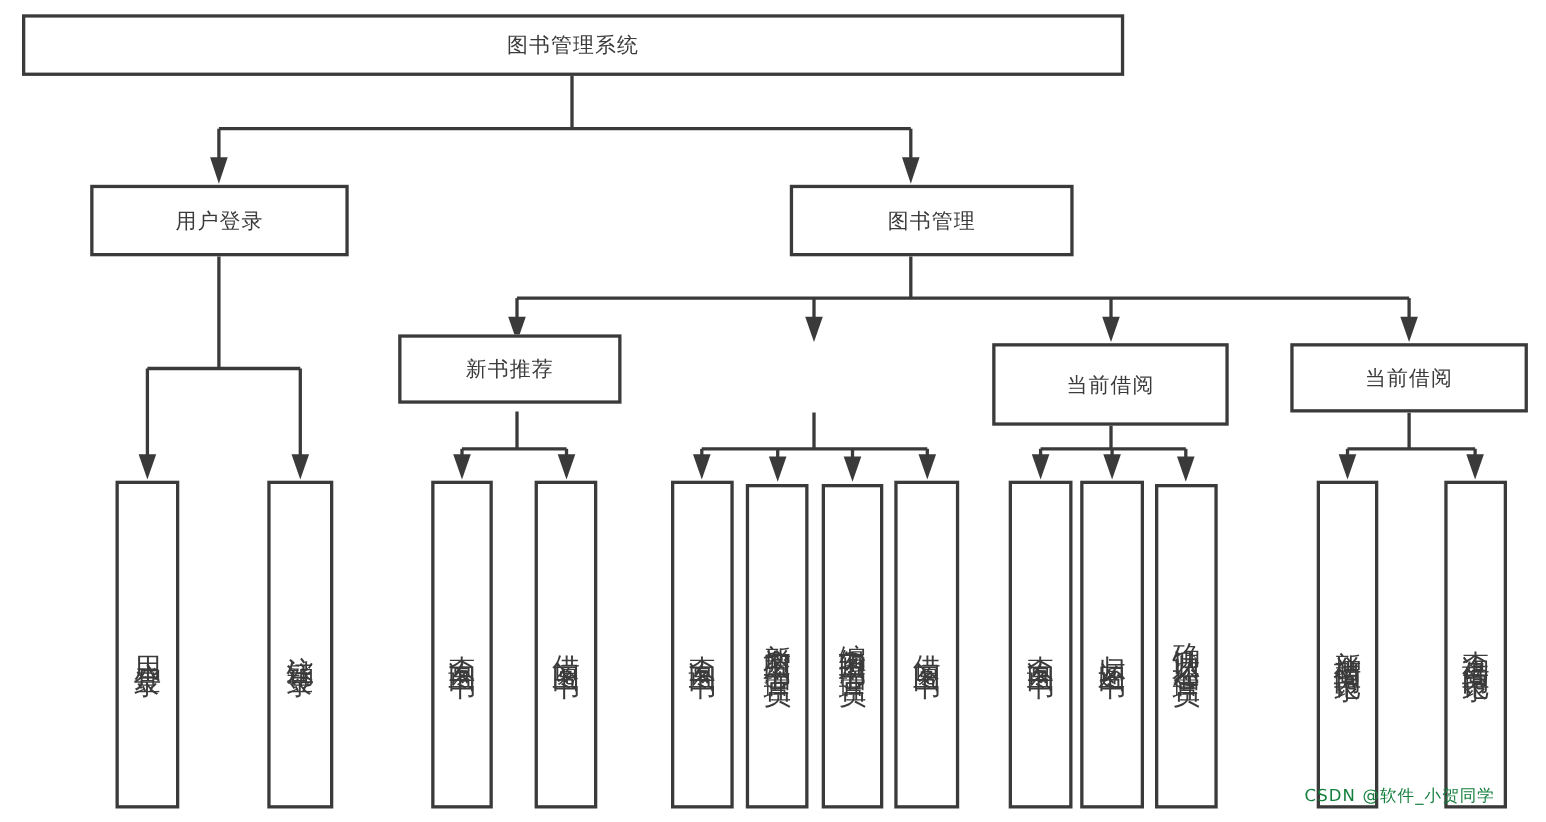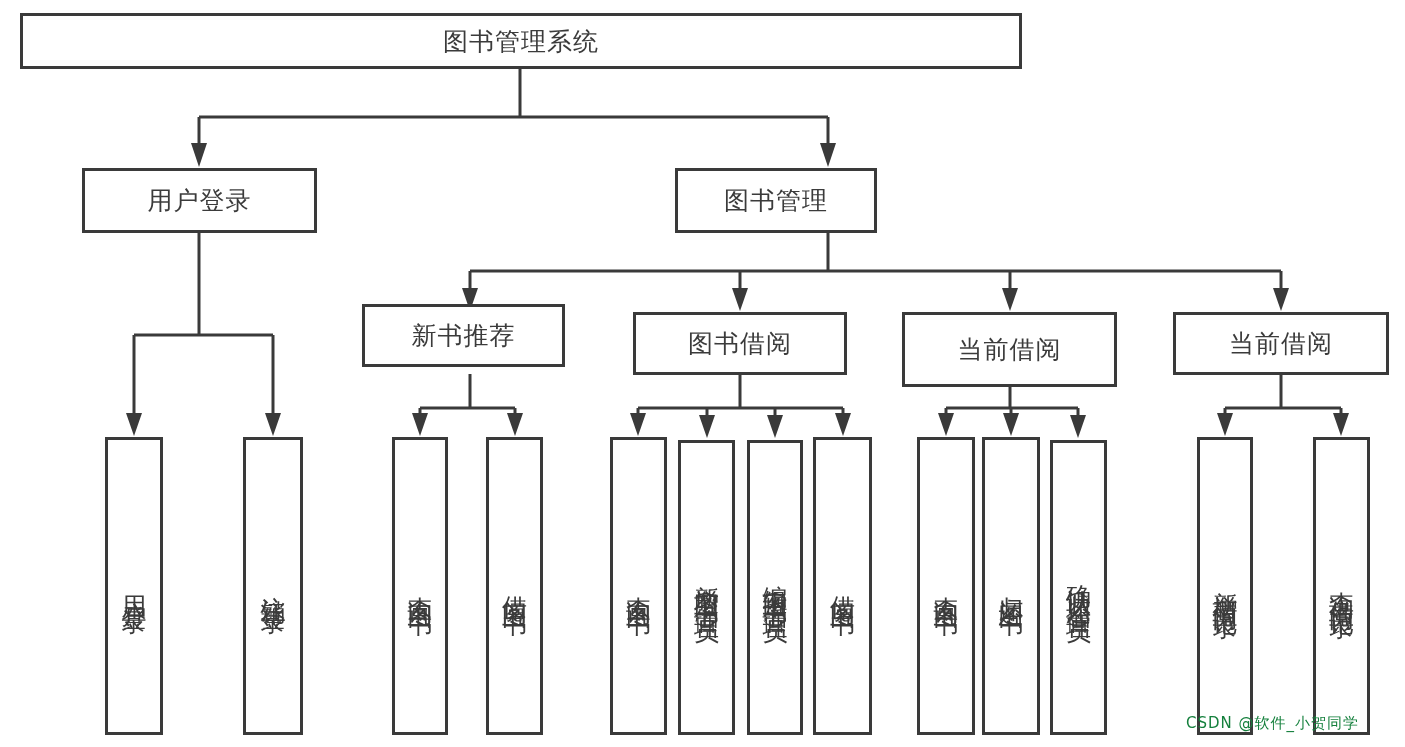--- a/index.html
+++ b/index.html
@@ -12,21 +12,21 @@
   }
   #connectors{position:absolute;left:0;top:0;width:1405px;height:747px;}
   #connectors path, #connectors line{stroke:#3a3a3a;stroke-width:3;fill:none;}
   #connectors polygon{fill:#3a3a3a;stroke:none;}
   .box{
     position:absolute;box-sizing:border-box;
     background:#ffffff;border:3px solid #3a3a3a;
     display:flex;align-items:center;justify-content:center;
     color:#3b3b3b;text-align:center;
   }
-  .h{font-size:25px;letter-spacing:1px;white-space:nowrap;}
+  .h{font-size:19px;letter-spacing:1px;white-space:nowrap;}
   .v{
     writing-mode:vertical-rl;text-orientation:mixed;
     font-size:25px;letter-spacing:5px;line-height:1;
     white-space:nowrap;
   }
   .watermark{
     position:absolute;left:1186px;top:714px;
     font-size:15px;letter-spacing:1px;
     color:#15803d;white-space:nowrap;
   }
@@ -101,24 +101,23 @@
       <line x1="1225" y1="408" x2="1225" y2="416"></line>
       <polygon points="1217,413 1233,413 1225,436"></polygon>
       <line x1="1341" y1="408" x2="1341" y2="416"></line>
       <polygon points="1333,413 1349,413 1341,436"></polygon>
     </g>
   </svg>
 
   <div class="box h" style="left:20px;top:13px;width:1002px;height:56px">图书管理系统</div>
 
   <div class="box h" style="left:82px;top:168px;width:235px;height:65px">用户登录</div>
-  <div class="box h" style="left:675px;top:168px;width:202px;height:65px">图书管理</div>
+  <div class="box h" style="left:718px;top:168px;width:258px;height:65px">图书管理</div>
 
   <div class="box h" style="left:362px;top:304px;width:203px;height:63px">新书推荐</div>
-  <div class="box h" style="left:633px;top:312px;width:214px;height:63px">图书借阅</div>
   <div class="box h" style="left:902px;top:312px;width:215px;height:75px">当前借阅</div>
   <div class="box h" style="left:1173px;top:312px;width:216px;height:63px">当前借阅</div>
 
   <div class="box v" style="left:105px;top:437px;width:58px;height:298px">用户登录</div>
   <div class="box v" style="left:243px;top:437px;width:60px;height:298px">注销登录</div>
 
   <div class="box v" style="left:392px;top:437px;width:56px;height:298px">查询图书</div>
   <div class="box v" style="left:486px;top:437px;width:57px;height:298px">借阅图书</div>
 
   <div class="box v" style="left:610px;top:437px;width:57px;height:298px">查询图书</div>

